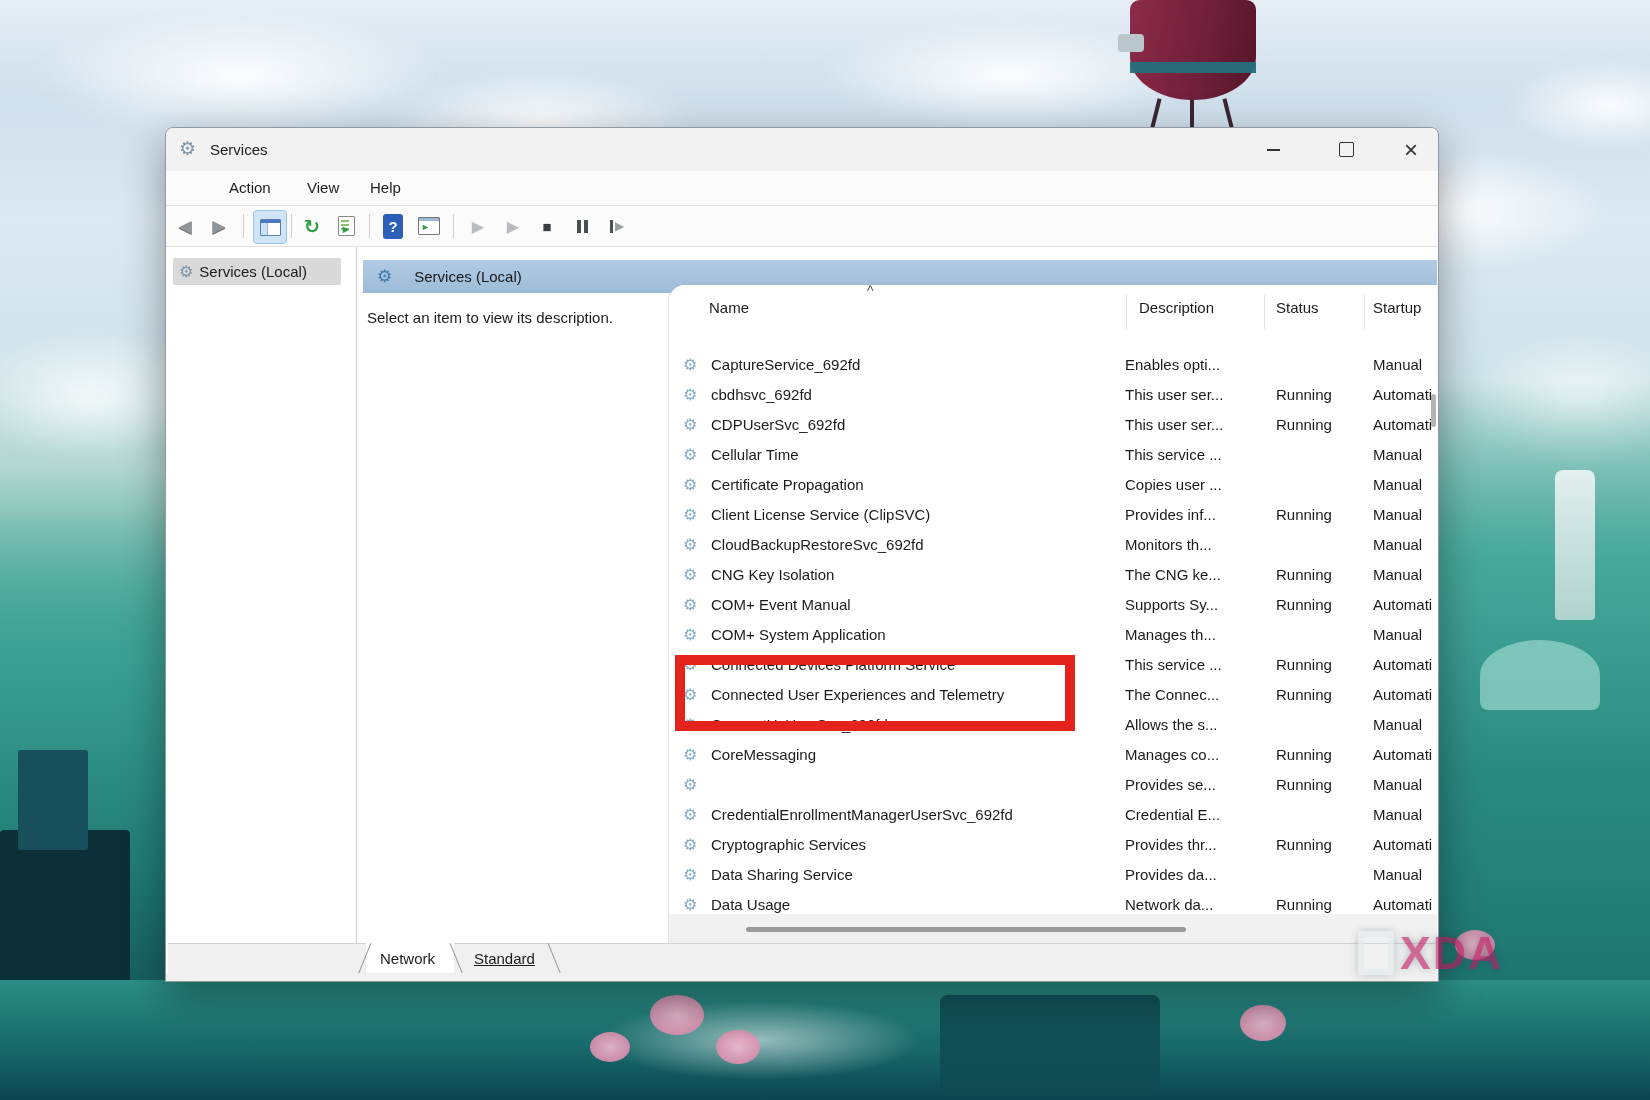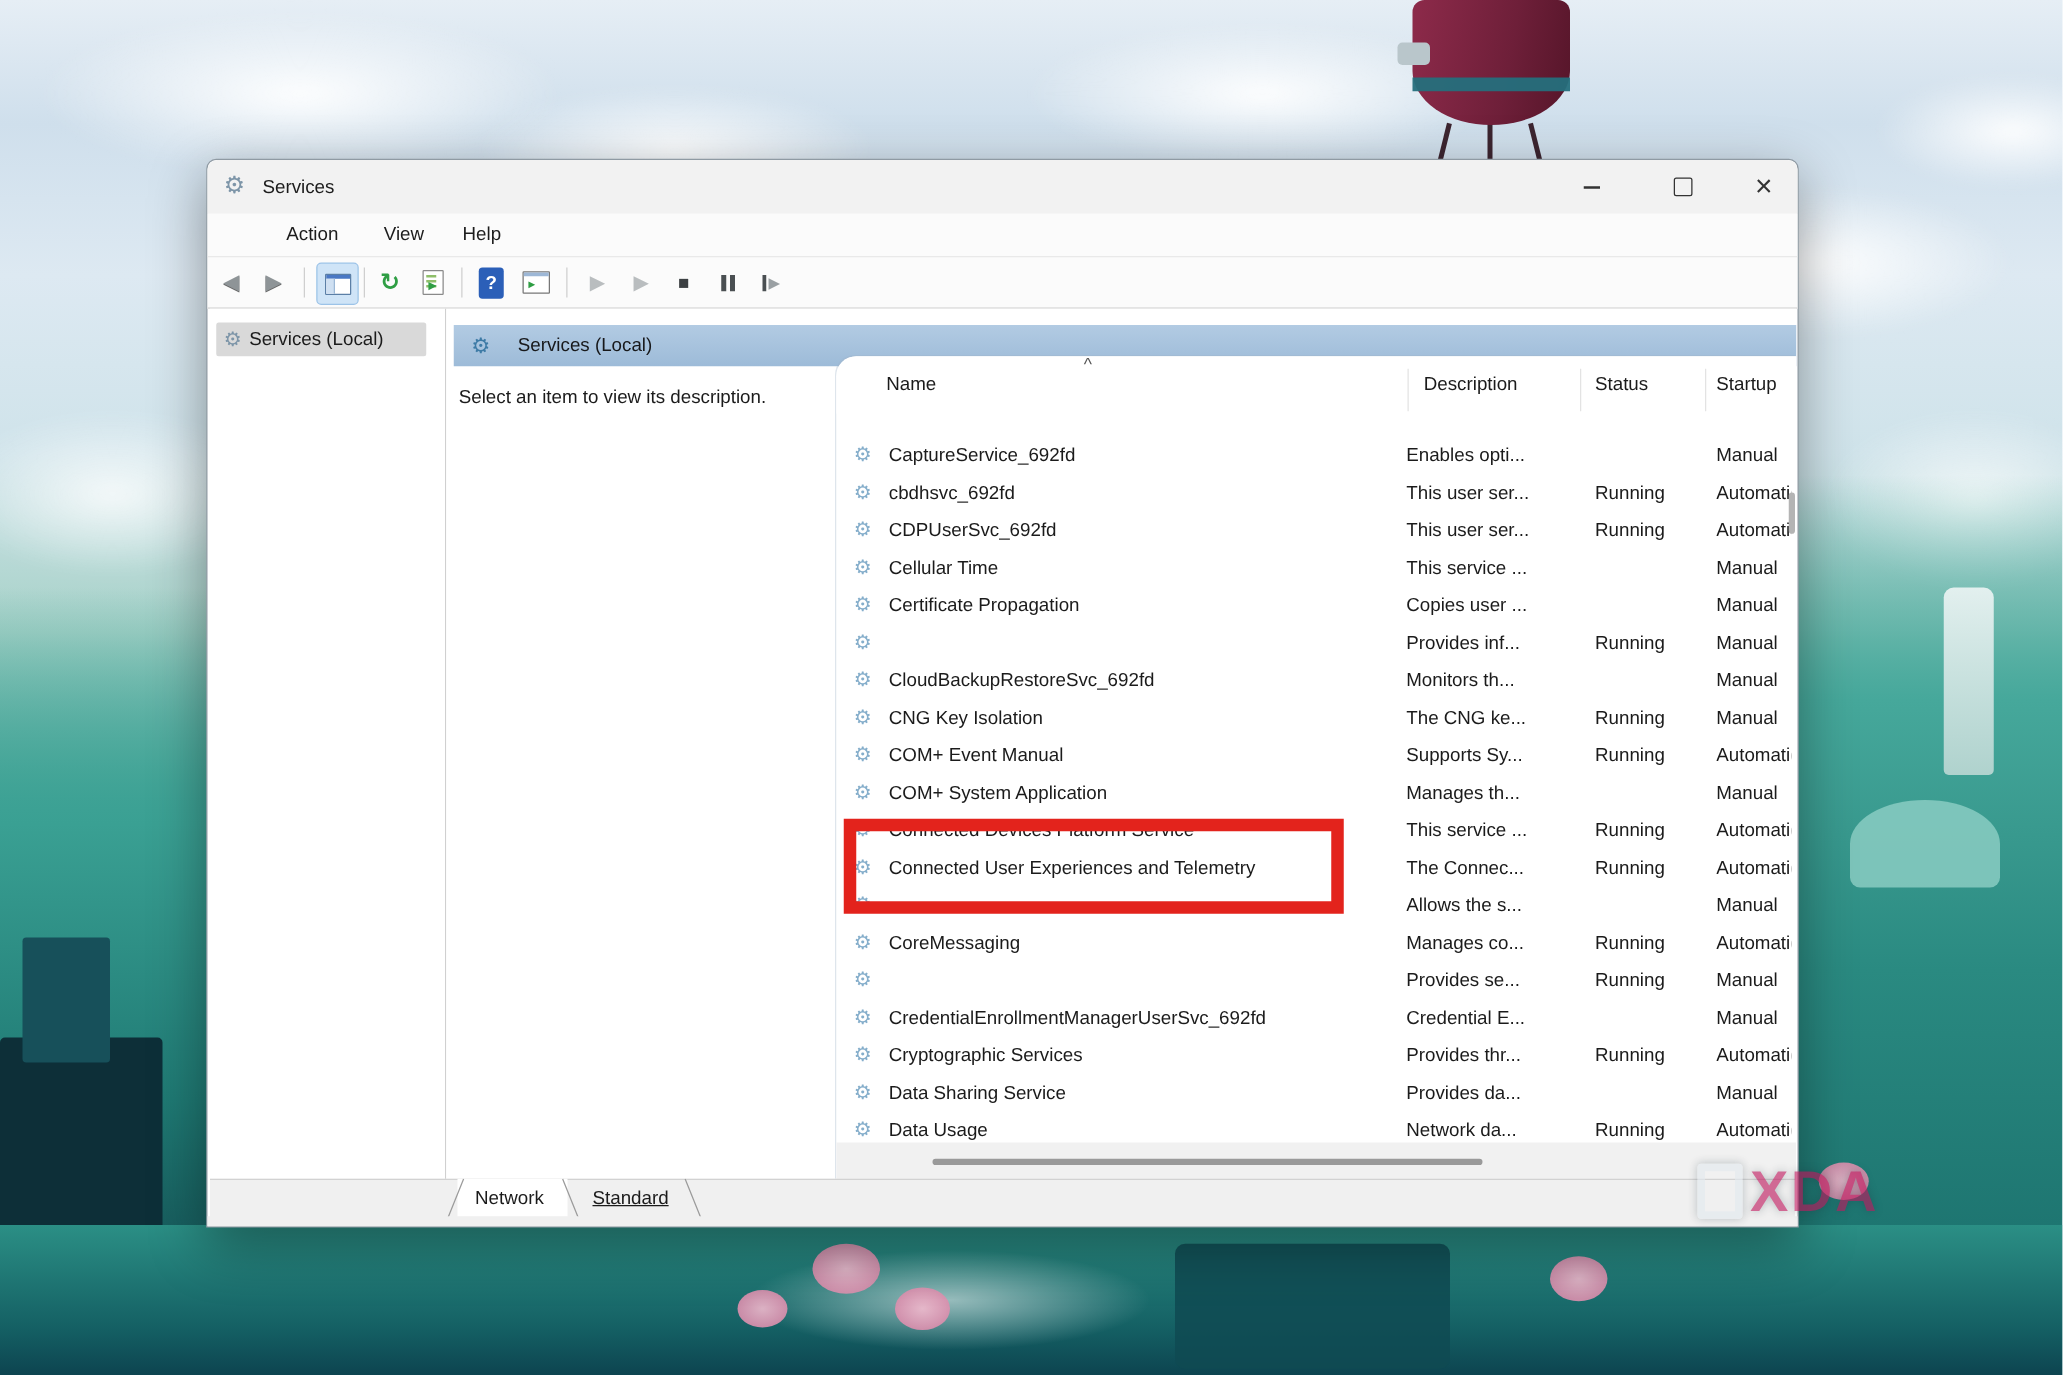--- a/index.html
+++ b/index.html
@@ -314,20 +314,21 @@
               </div>
               <div class="svc-row">
                 <span class="svc-ico">⚙</span>
                 <span class="c-name">Certificate Propagation</span>
                 <span class="c-desc">Copies user ...</span>
                 <span class="c-status"></span>
                 <span class="c-startup">Manual</span>
               </div>
               <div class="svc-row">
                 <span class="svc-ico">⚙</span>
+                <span class="c-name">Client License Service (ClipSVC)</span>
                 <span class="c-desc">Provides inf...</span>
                 <span class="c-status">Running</span>
                 <span class="c-startup">Manual</span>
               </div>
               <div class="svc-row">
                 <span class="svc-ico">⚙</span>
                 <span class="c-name">CloudBackupRestoreSvc_692fd</span>
                 <span class="c-desc">Monitors th...</span>
                 <span class="c-status"></span>
                 <span class="c-startup">Manual</span>
@@ -362,20 +363,21 @@
               </div>
               <div class="svc-row">
                 <span class="svc-ico">⚙</span>
                 <span class="c-name">Connected User Experiences and Telemetry</span>
                 <span class="c-desc">The Connec...</span>
                 <span class="c-status">Running</span>
                 <span class="c-startup">Automatic</span>
               </div>
               <div class="svc-row">
                 <span class="svc-ico">⚙</span>
+                <span class="c-name">ConsentUxUserSvc_692fd</span>
                 <span class="c-desc">Allows the s...</span>
                 <span class="c-status"></span>
                 <span class="c-startup">Manual</span>
               </div>
               <div class="svc-row">
                 <span class="svc-ico">⚙</span>
                 <span class="c-name">CoreMessaging</span>
                 <span class="c-desc">Manages co...</span>
                 <span class="c-status">Running</span>
                 <span class="c-startup">Automatic</span>

